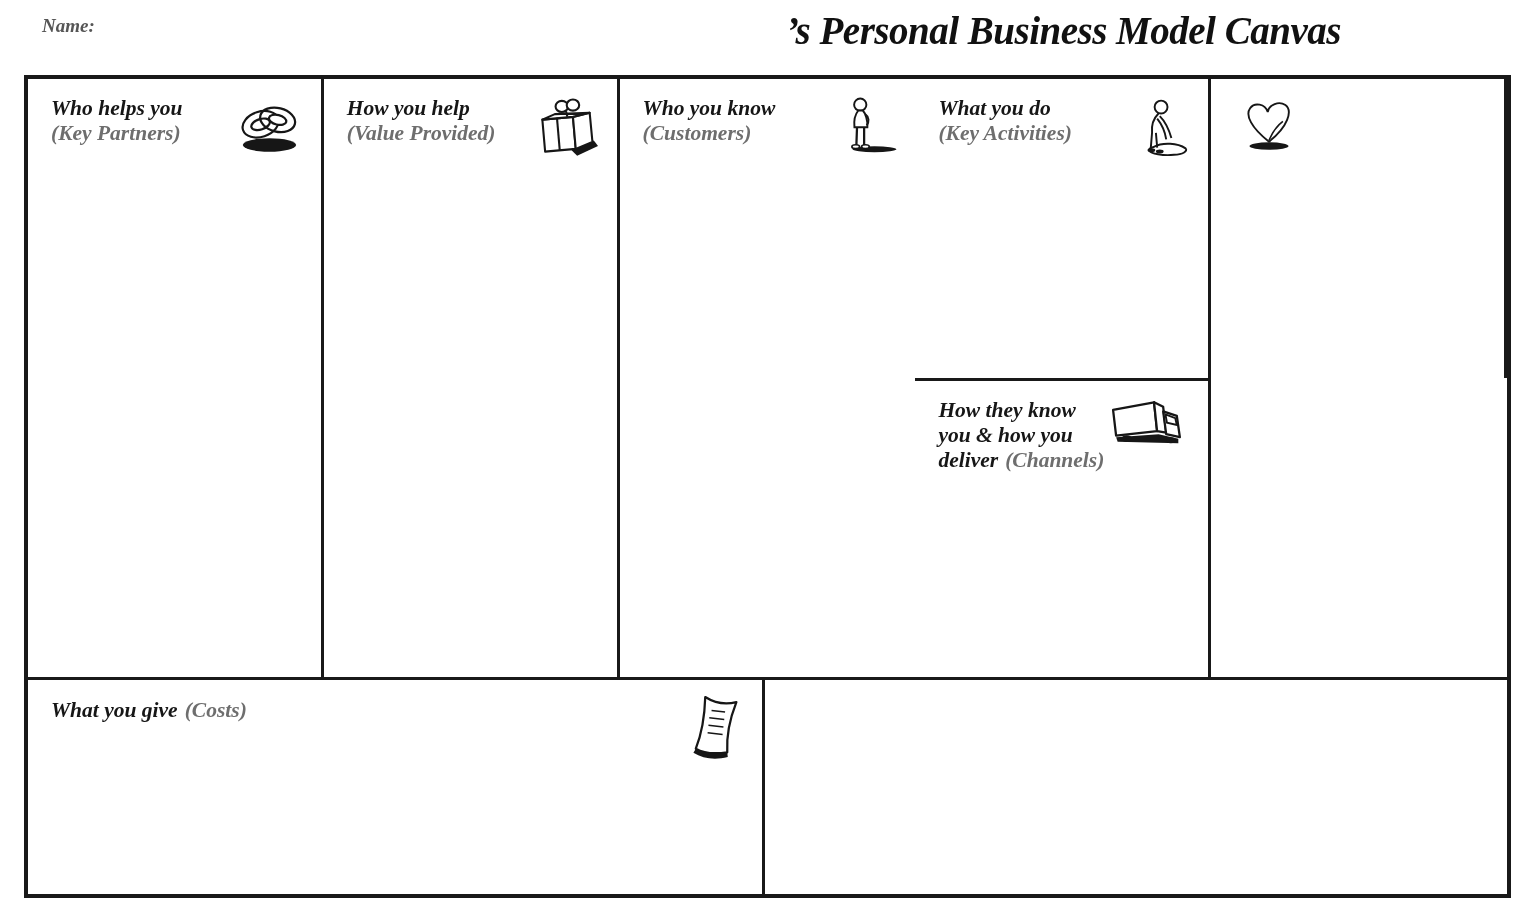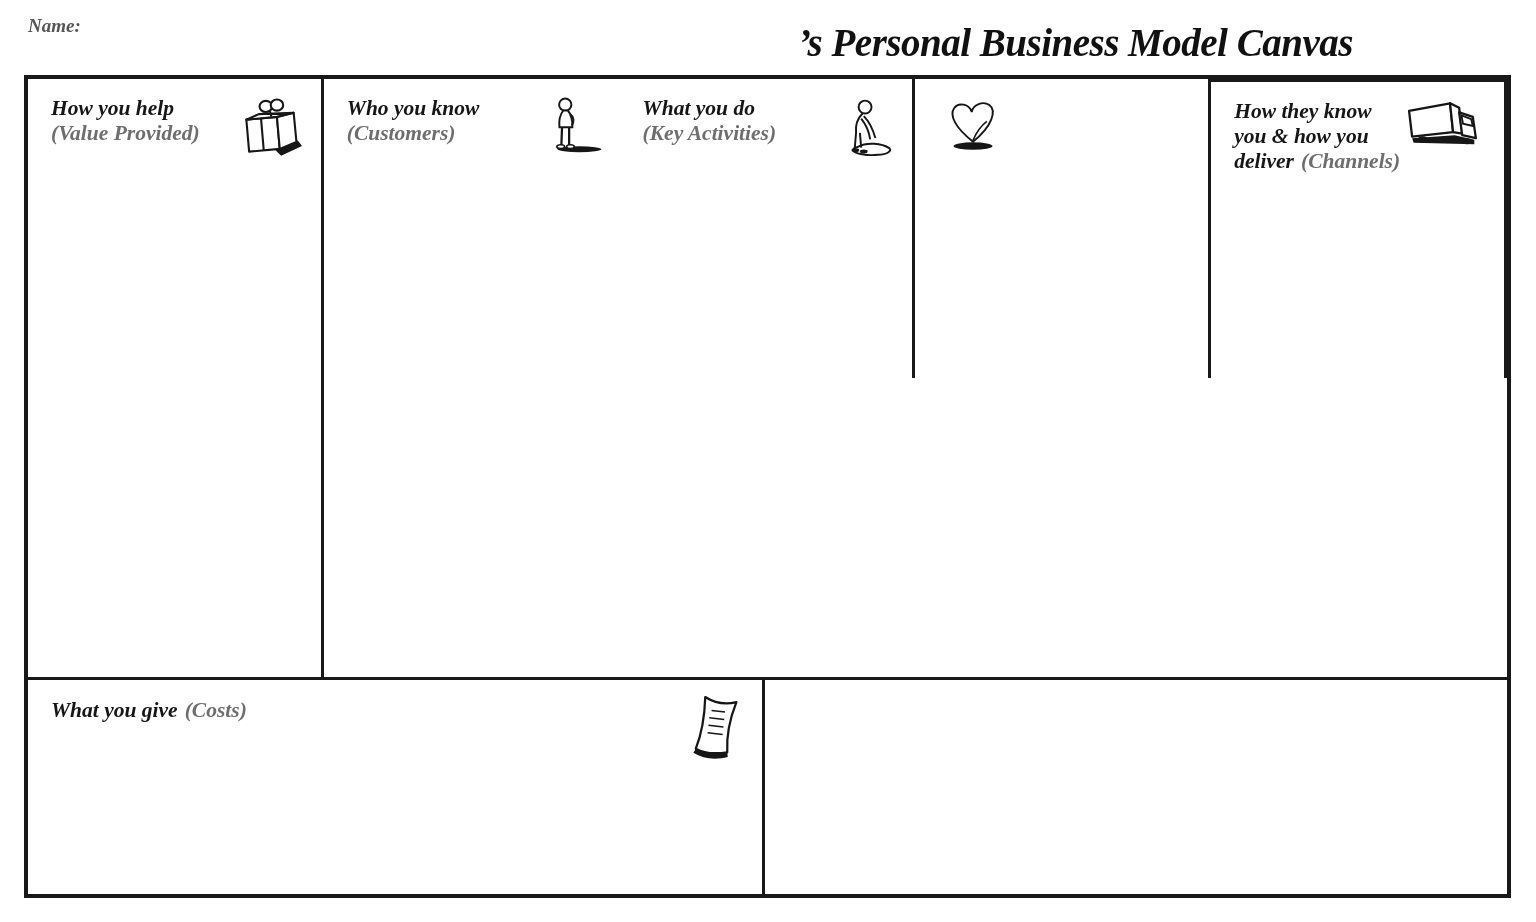--- a/index.html
+++ b/index.html
@@ -4,25 +4,25 @@
 <style>
   * { box-sizing: border-box; }
   html,body { margin:0; padding:0; background:#ffffff; }
   body {
     width:1536px; height:922px; overflow:hidden;
     font-family:"Liberation Serif","DejaVu Serif",serif;
   }
   .page { position:relative; width:1536px; height:922px; background:#fff; }
 
   .name-label {
-    position:absolute; left:28px; top:15px;
+    position:absolute; left:42px; top:15px;
     font-size:19px; font-weight:bold; font-style:italic; color:#565656;
   }
   .page-title {
-    position:absolute; left:786px; top:8px; margin:12px;
+    position:absolute; left:786px; top:8px; margin:0;
     font-size:39px; font-weight:bold; font-style:italic; color:#111;
     letter-spacing:-0.5px; white-space:nowrap;
   }
 
   .canvas {
     --line:#191919;
     position:absolute; left:24px; top:75px; width:1487px; height:823px;
     border:4px solid var(--line);
     display:flex; flex-direction:column; background:#fff;
   }
@@ -58,20 +58,41 @@
 <body>
 
 <div class="page">
 
   <div class="name-label">Name:</div>
   <h1 class="page-title">’s Personal Business Model Canvas</h1>
 
   <div class="canvas">
     <div class="main">
 
+      <section class="cell span2 br">
+        <div class="cell-head">
+          <div class="head-text">
+            <span class="t">Who helps you</span>
+            <span class="s">(Key Partners)</span>
+          </div>
+          <div class="icon">
+            <svg width="74" height="58" viewBox="0 0 100 78">
+              <ellipse cx="52" cy="66" rx="36" ry="9" fill="#161616"></ellipse>
+              <g transform="rotate(-18 40 38)">
+                <ellipse cx="40" cy="38" rx="25" ry="17" fill="#fff" stroke="#161616" stroke-width="3"></ellipse>
+                <ellipse cx="40" cy="38" rx="13" ry="7" fill="#fff" stroke="#161616" stroke-width="3"></ellipse>
+              </g>
+              <g transform="rotate(14 63 32)">
+                <ellipse cx="63" cy="32" rx="24" ry="16" fill="none" stroke="#161616" stroke-width="3"></ellipse>
+                <ellipse cx="63" cy="32" rx="12" ry="6.5" fill="#fff" stroke="#161616" stroke-width="3"></ellipse>
+              </g>
+            </svg>
+          </div>
+        </div>
+      </section>
 
       <section class="cell br">
         <div class="cell-head">
           <div class="head-text">
             <span class="t">What you do</span>
             <span class="s">(Key Activities)</span>
           </div>
           <div class="icon">
             <svg width="58" height="66" viewBox="0 0 90 100">
               <path d="M30,78 C45,70 68,72 80,80 C84,84 76,90 62,90 C45,92 26,88 24,84 C22,81 25,80 30,78 Z" fill="#fff" stroke="#161616" stroke-width="3"></path>

